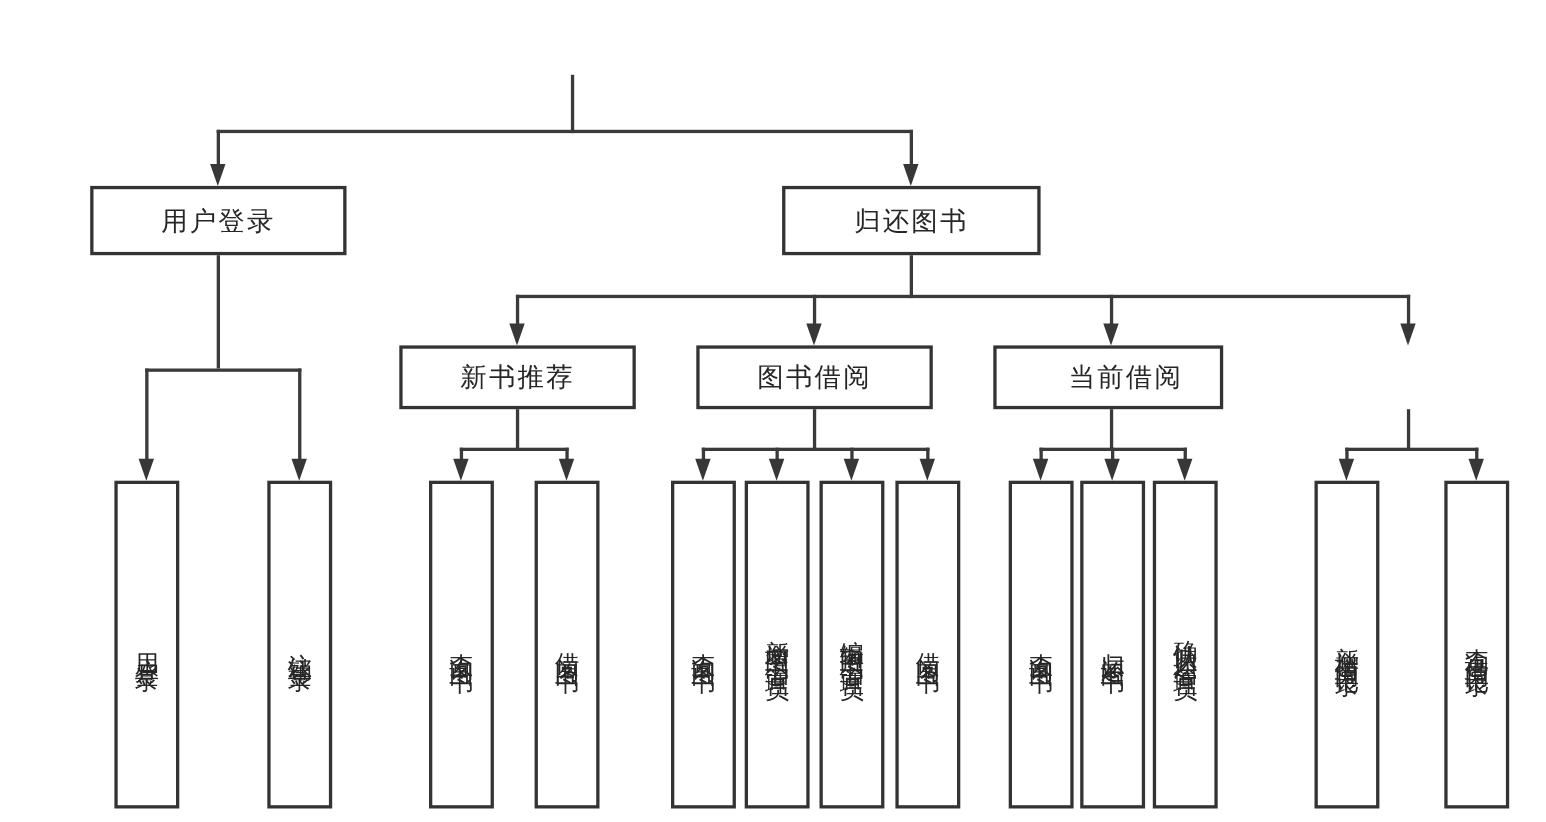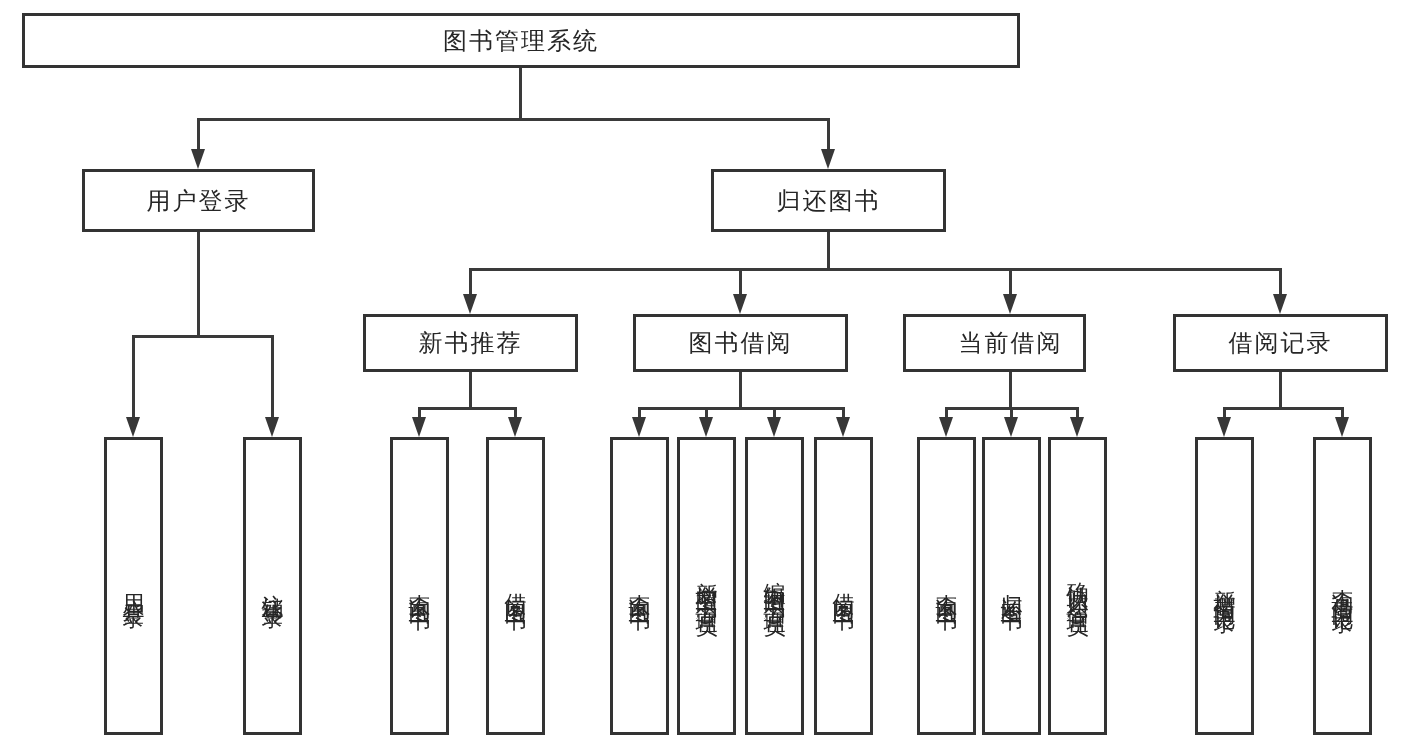--- a/index.html
+++ b/index.html
@@ -24,21 +24,20 @@
   .watermark{
     position:absolute;left:1185px;top:714px;
     font-size:19px;color:#c8c8c8;letter-spacing:1px;white-space:nowrap;
   }
 </style>
 </head>
 <body>
 
 <div class="canvas">
 
-  <div class="box hlabel" style="left:22px;top:13px;width:998px;height:55px;">图书管理系统</div>
 
   <div class="ln" style="left:519px;top:68px;width:3px;height:53px;"></div>
   <div class="ln" style="left:197px;top:118px;width:633px;height:3px;"></div>
   <div class="ln" style="left:197px;top:118px;width:3px;height:33px;"></div>
   <div class="ar" style="left:191px;top:149px;"></div>
   <div class="ln" style="left:827px;top:118px;width:3px;height:33px;"></div>
   <div class="ar" style="left:821px;top:149px;"></div>
 
   <div class="box hlabel" style="left:82px;top:169px;width:233px;height:63px;">用户登录</div>
   <div class="box hlabel" style="left:711px;top:169px;width:235px;height:63px;">归还图书</div>
@@ -59,22 +58,21 @@
   <div class="ar" style="left:463px;top:294px;"></div>
   <div class="ln" style="left:739px;top:268px;width:3px;height:28px;"></div>
   <div class="ar" style="left:733px;top:294px;"></div>
   <div class="ln" style="left:1009px;top:268px;width:3px;height:28px;"></div>
   <div class="ar" style="left:1003px;top:294px;"></div>
   <div class="ln" style="left:1279px;top:268px;width:3px;height:28px;"></div>
   <div class="ar" style="left:1273px;top:294px;"></div>
 
   <div class="box hlabel" style="left:363px;top:314px;width:215px;height:58px;">新书推荐</div>
   <div class="box hlabel" style="left:633px;top:314px;width:215px;height:58px;">图书借阅</div>
-  <div class="box hlabel" style="left:903px;top:314px;width:183px;height:58px;padding-left:32px;">当前借阅</div>
-  <div class="box hlabel" style="left:1173px;top:314px;width:215px;height:58px;">借阅记录</div>
+  <div class="box hlabel" style="left:903px;top:314px;width:209px;height:58px;padding-left:32px;">当前借阅</div>
 
   <div class="ln" style="left:469px;top:372px;width:3px;height:38px;"></div>
   <div class="ln" style="left:418px;top:407px;width:99px;height:3px;"></div>
   <div class="ln" style="left:418px;top:407px;width:3px;height:12px;"></div>
   <div class="ar" style="left:412px;top:417px;"></div>
   <div class="ln" style="left:514px;top:407px;width:3px;height:12px;"></div>
   <div class="ar" style="left:508px;top:417px;"></div>
 
   <div class="box leaf" style="left:390px;top:437px;width:59px;height:298px;">查询图书</div>
   <div class="box leaf" style="left:486px;top:437px;width:59px;height:298px;">借阅图书</div>

